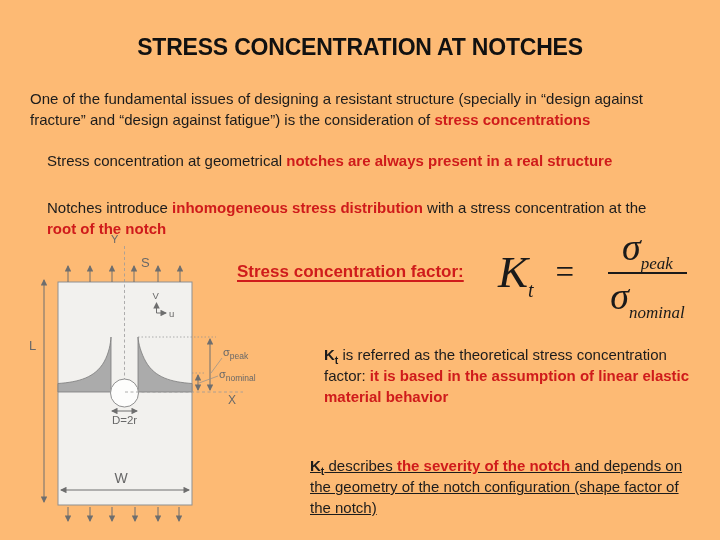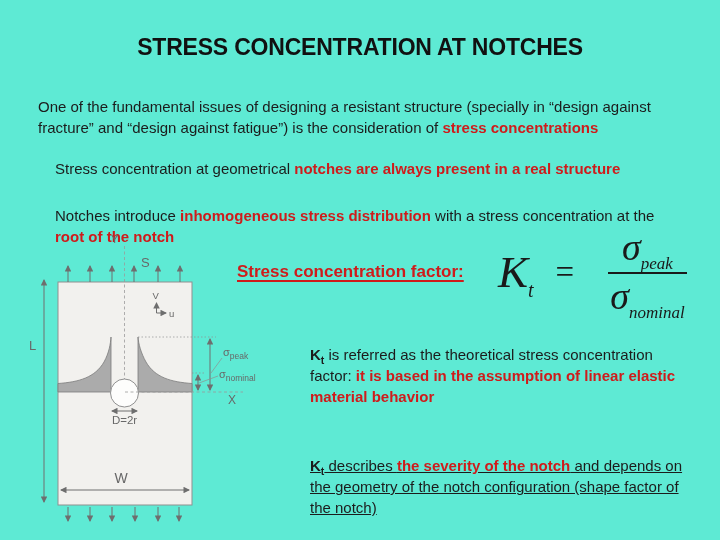--- a/index.html
+++ b/index.html
@@ -1,38 +1,38 @@
 <!DOCTYPE html>
 <html><head>
 <meta charset="utf-8">
 <style>
   html,body{margin:0;padding:0;background:#e8e8e8;}
   .slide{
-    position:relative;width:720px;height:540px;background:#5eead4;
+    position:relative;width:720px;height:540px;background:#fdba74;
     font-family:"Liberation Sans",sans-serif;color:#1c1c1c;overflow:hidden;
     margin:0 auto;
   }
   .red{color:#cf1b1b;font-weight:bold;}
   .b{font-weight:bold;}
   .title{
     position:absolute;top:34px;left:0;width:720px;margin:0;
     text-align:center;font-size:23px;font-weight:bold;color:#111;
     letter-spacing:-0.2px;
   }
-  .body{position:absolute;margin:8px;font-size:15px;line-height:21px;}
+  .body{position:absolute;margin:0;font-size:15px;line-height:21px;}
   .p1{top:88px;left:30px;width:662px;}
   .p2{top:150px;left:47px;width:650px;}
   .p3{top:197px;left:47px;width:628px;}
   .factor{
     position:absolute;top:262px;left:237px;margin:0;
     font-size:17px;font-weight:bold;color:#cf1b1b;
     text-decoration:underline;text-decoration-thickness:2px;text-underline-offset:3px;
   }
   .note{position:absolute;margin:0;font-size:15px;line-height:21px;}
-  .n1{top:344px;left:310px;width:372px;}
+  .n1{top:344px;left:324px;width:372px;}
   .n2{top:455px;left:310px;width:388px;text-decoration:underline;}
   sub{font-size:70%;line-height:0;}
   
   .formula{
     position:absolute;top:228px;left:498px;display:flex;align-items:center;
     font-family:"Liberation Serif",serif;font-style:italic;color:#1a1a1a;gap:20px;
   }
   .f-k{font-size:45px;line-height:1;}
   .f-k sub{font-size:20px;}
   .f-eq{font-size:33px;font-style:normal;padding:0 2px;}

